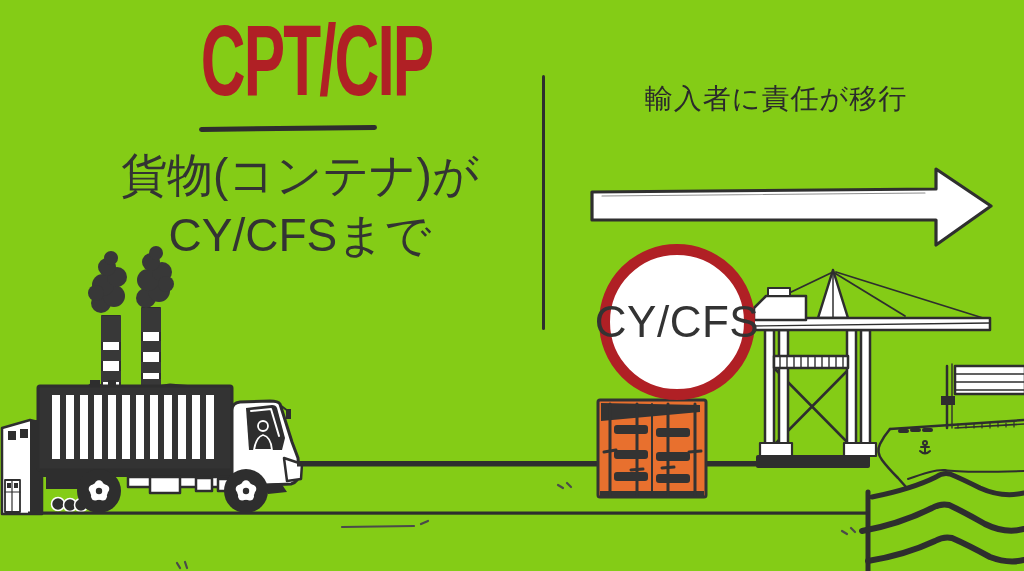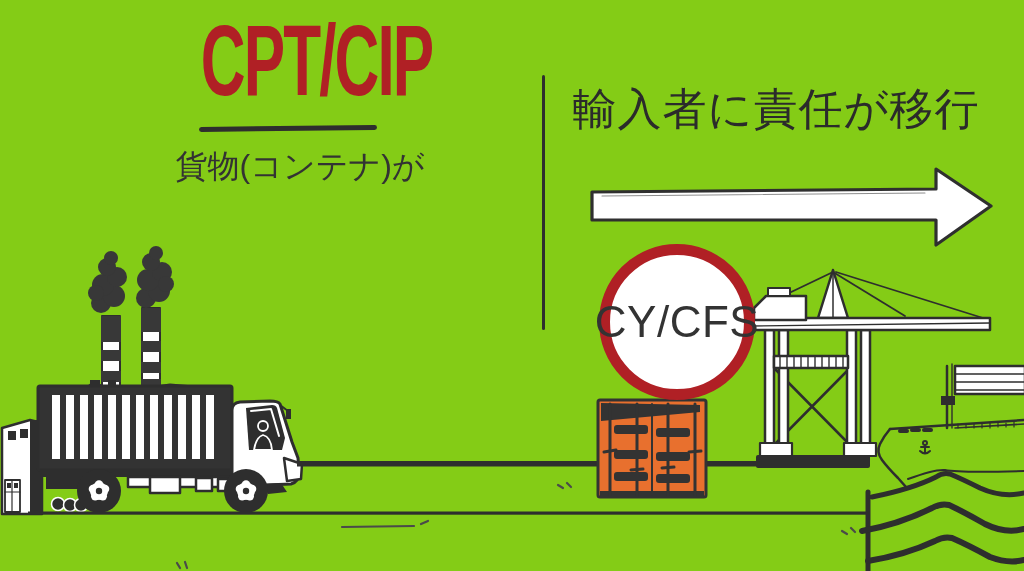--- a/index.html
+++ b/index.html
@@ -15,28 +15,28 @@
     font-weight:900;letter-spacing:-3px;
     transform:scaleX(0.62);transform-origin:50% 0;
     margin:0;white-space:nowrap;
   }
   .title-underline{
     position:absolute;left:199px;top:126px;width:178px;height:5px;
     background:#2e2e2e;border-radius:3px;z-index:3;transform:rotate(-0.6deg);
   }
   .subtitle{
     position:absolute;left:110px;width:380px;margin:0;z-index:3;
-    text-align:center;color:#333333;font-size:32px;font-weight:500;
+    text-align:center;color:#333333;font-size:46px;font-weight:500;
     letter-spacing:0px;white-space:nowrap;
   }
   .subtitle.line1{top:145px;}
   .subtitle.line2{top:205px;}
   .right-heading{
     position:absolute;left:566px;top:80px;width:420px;margin:0;z-index:3;
-    text-align:center;color:#2b2b2b;font-size:44px;font-weight:500;
+    text-align:center;color:#2b2b2b;font-size:28px;font-weight:500;
     letter-spacing:1px;white-space:nowrap;
   }
   .v-divider{
     position:absolute;left:542px;top:75px;width:3px;height:255px;
     background:#2e2e2e;z-index:3;border-radius:2px;
   }
   .badge-circle{
     position:absolute;left:599px;top:244px;width:134px;height:134px;z-index:4;
     border:11px solid #B02025;border-radius:50%;background:#ffffff;
     display:flex;align-items:center;justify-content:center;
@@ -288,20 +288,21 @@
 
     <g>
       <polygon points="592,192 936,189 936,169 991,206 936,245 936,220 592,220" fill="#ffffff" stroke="#2f2f2f" stroke-width="3.2"></polygon>
       <path d="M602,196 L925,193" stroke="#2f2f2f" stroke-width="1.1" opacity="0.55"></path>
     </g>
   </svg>
 
   <h1 class="page-title">CPT/CIP</h1>
   <div class="title-underline"></div>
   <p class="subtitle line1">貨物(コンテナ)が</p>
+  <p class="subtitle line2">CY/CFSまで</p>
 
   <p class="right-heading">輸入者に責任が移行</p>
   <div class="v-divider"></div>
 
   <div class="badge-circle">
     <span>CY/CFS</span>
   </div>
 
 </div>
 

